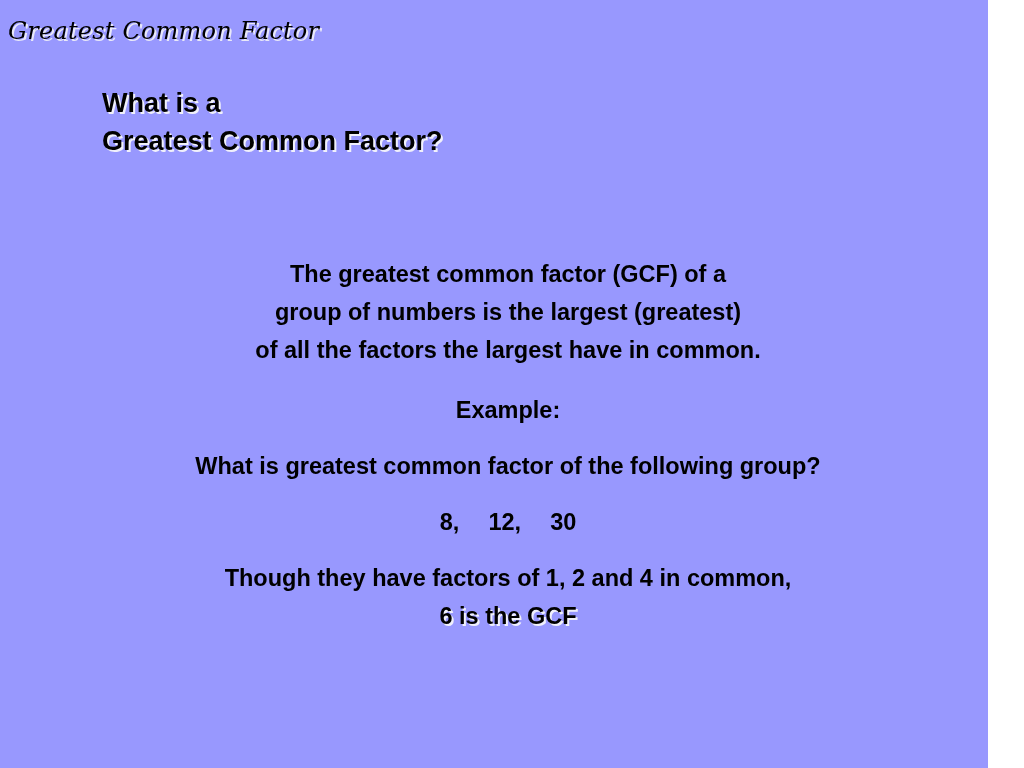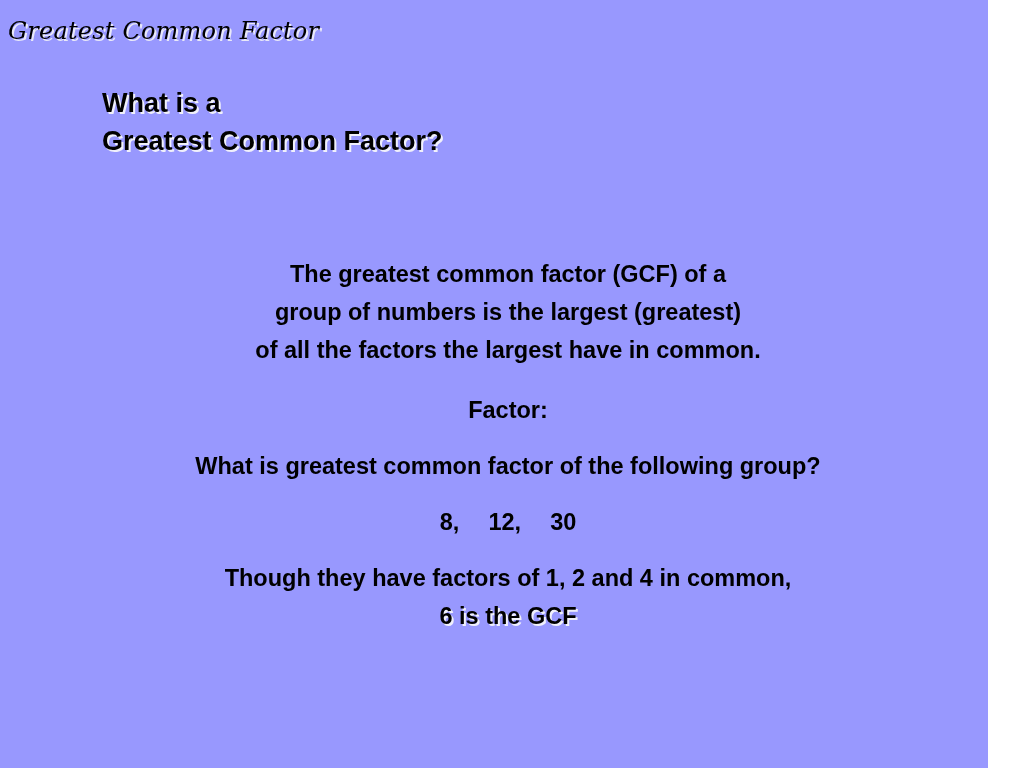--- a/index.html
+++ b/index.html
@@ -97,21 +97,21 @@
   <div id="body-block">
 
     <div>
       <div class="body-line">The greatest common factor (GCF) of a</div>
       <div class="body-line">group of numbers is the largest (greatest)</div>
       <div class="body-line">of all the factors the largest have in common.</div>
     </div>
 
     <div class="spacer-sm"></div>
 
-    <div class="body-line">Factor:</div>
+    <div class="body-line">Example:</div>
 
     <div class="spacer-md"></div>
 
     <div class="body-line">What is greatest common factor of the following group?</div>
 
     <div class="spacer-md"></div>
 
     <div class="body-line">
       <span>8,</span>
       <span class="num-gap"></span>

